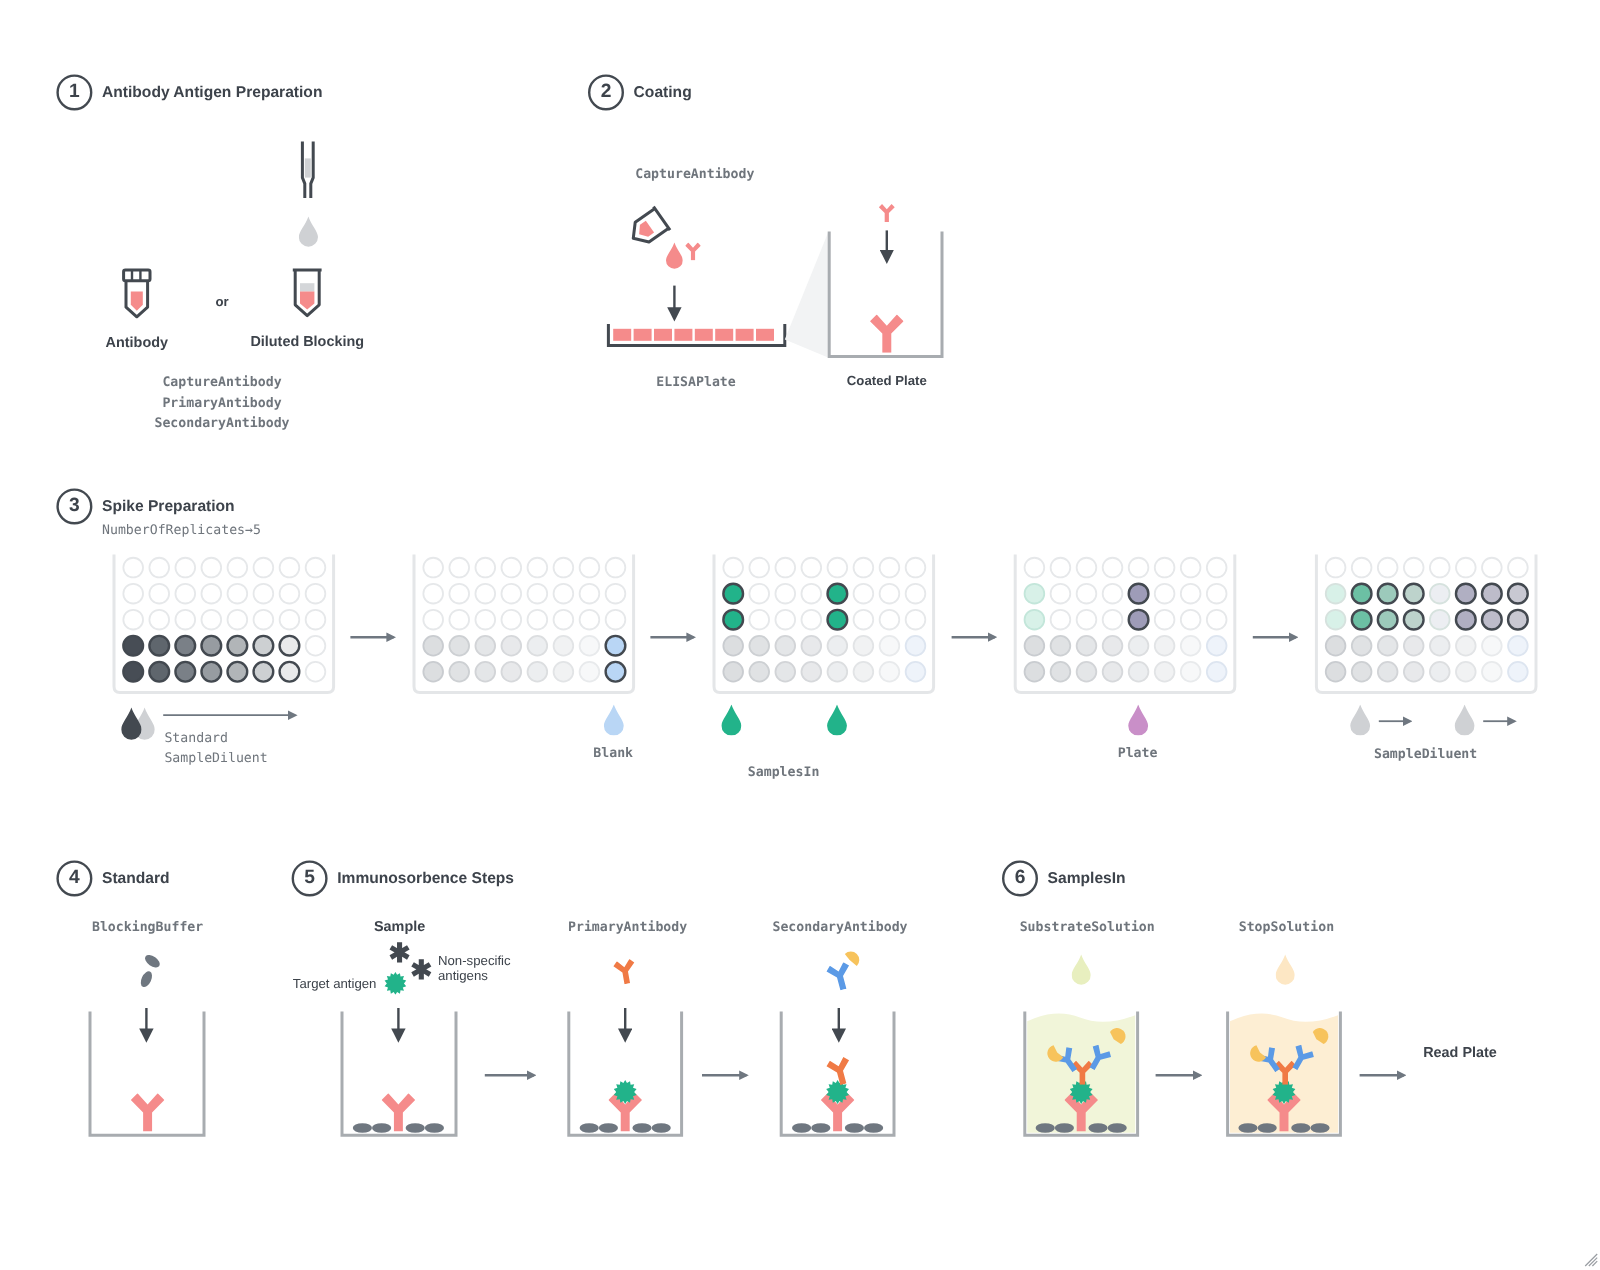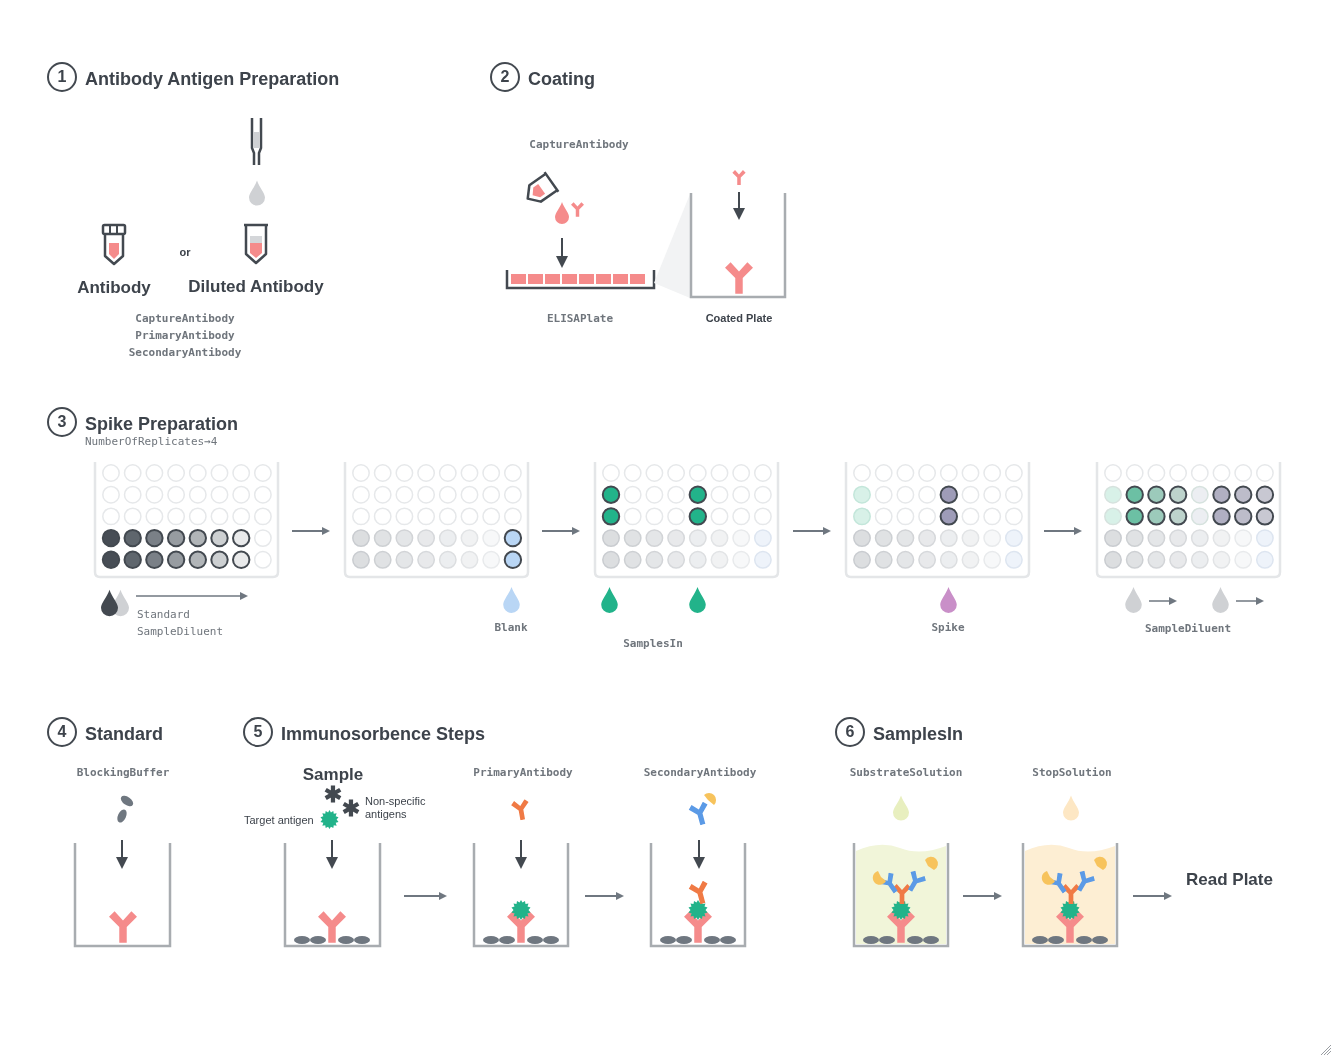--- a/index.html
+++ b/index.html
@@ -1,21 +1,21 @@
 <!DOCTYPE html>
 <html><head>
 <meta charset="utf-8">
 <style>
   html,body{margin:0;padding:0;background:#fff;}
   body{width:1333px;height:1058px;position:relative;overflow:hidden;font-family:"Liberation Sans",sans-serif;color:#3d434b;}
   .step-num{position:absolute;width:26px;height:26px;border:2.5px solid #434950;border-radius:50%;font-weight:bold;font-size:16px;line-height:26px;text-align:center;color:#3d434b;}
-  .step-title{position:absolute;font-weight:bold;font-size:18px;color:#3d434b;white-space:nowrap;}
+  .step-title{position:absolute;font-weight:bold;font-size:13px;color:#3d434b;white-space:nowrap;}
   .mono{position:absolute;font-family:"DejaVu Sans Mono","Liberation Mono",monospace;font-size:11px;color:#6f757c;white-space:nowrap;}
   .lbl{position:absolute;font-size:11px;color:#3d434b;white-space:nowrap;}
-  .lblb{position:absolute;font-size:17px;font-weight:bold;color:#3d434b;white-space:nowrap;}
+  .lblb{position:absolute;font-size:12px;font-weight:bold;color:#3d434b;white-space:nowrap;}
   .center{transform:translateX(-50%);text-align:center;font-weight:bold;}
   svg.layer{position:absolute;left:0;top:0;}
 </style>
 </head>
 <body>
 
 <div class="step-num" style="left:47px;top:62px">1</div>
 <div class="step-title" style="left:85px;top:69px">Antibody Antigen Preparation</div>
 <div class="step-num" style="left:490px;top:62px">2</div>
 <div class="step-title" style="left:528px;top:69px">Coating</div>
@@ -23,35 +23,35 @@
 <div class="step-title" style="left:85px;top:414px">Spike Preparation</div>
 <div class="step-num" style="left:47px;top:717px">4</div>
 <div class="step-title" style="left:85px;top:724px">Standard</div>
 <div class="step-num" style="left:243px;top:717px">5</div>
 <div class="step-title" style="left:281px;top:724px">Immunosorbence Steps</div>
 <div class="step-num" style="left:835px;top:717px">6</div>
 <div class="step-title" style="left:873px;top:724px">SamplesIn</div>
 
 <div class="lblb center" style="left:114px;top:278px">Antibody</div>
 <div class="lbl center" style="left:185px;top:246px">or</div>
-<div class="lblb center" style="left:256px;top:277px">Diluted Antibody</div>
+<div class="lblb center" style="left:256px;top:277px">Diluted Blocking</div>
 <div class="mono center" style="left:185px;top:312px">CaptureAntibody</div>
 <div class="mono center" style="left:185px;top:329px">PrimaryAntibody</div>
 <div class="mono center" style="left:185px;top:346px">SecondaryAntibody</div>
 
 <div class="mono center" style="left:579px;top:138px">CaptureAntibody</div>
 <div class="mono center" style="left:580px;top:312px">ELISAPlate</div>
 <div class="lbl center" style="left:739px;top:312px">Coated Plate</div>
 
-<div class="mono" style="left:85px;top:435px">NumberOfReplicates→4</div>
+<div class="mono" style="left:85px;top:435px">NumberOfReplicates→5</div>
 <div class="mono" style="left:137px;top:608px">Standard</div>
 <div class="mono" style="left:137px;top:625px">SampleDiluent</div>
 <div class="mono center" style="left:511px;top:621px">Blank</div>
 <div class="mono center" style="left:653px;top:637px">SamplesIn</div>
-<div class="mono center" style="left:948px;top:621px">Spike</div>
+<div class="mono center" style="left:948px;top:621px">Plate</div>
 <div class="mono center" style="left:1188px;top:622px">SampleDiluent</div>
 
 <div class="mono center" style="left:123px;top:766px">BlockingBuffer</div>
 <div class="lblb center" style="left:333px;top:765px">Sample</div>
 <div class="lbl" style="left:244px;top:814px">Target antigen</div>
 <div class="lbl" style="left:365px;top:795px">Non-specific</div>
 <div class="lbl" style="left:365px;top:808px">antigens</div>
 <div class="mono center" style="left:523px;top:766px">PrimaryAntibody</div>
 <div class="mono center" style="left:700px;top:766px">SecondaryAntibody</div>
 <div class="mono center" style="left:906px;top:766px">SubstrateSolution</div>

